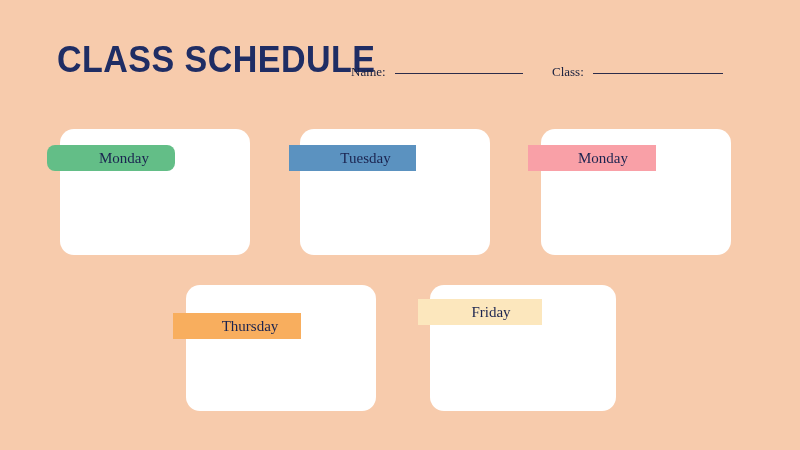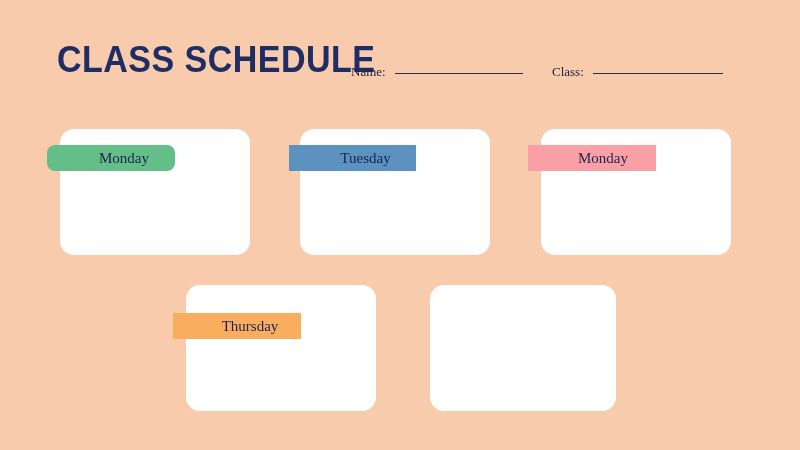--- a/index.html
+++ b/index.html
@@ -127,14 +127,17 @@
   <div class="day-banner" id="banner-wednesday" style="background: rgb(249, 160, 167);">
     <span>Monday</span>
   </div>
 
   <div class="day-card" id="card-thursday" style="background: rgb(255, 255, 255);"></div>
   <div class="day-banner" id="banner-thursday" style="background: rgb(248, 174, 94);">
     <span>Thursday</span>
   </div>
 
   <div class="day-card" id="card-friday" style="background: rgb(255, 255, 255);"></div>
+  <div class="day-banner" id="banner-friday" style="background: rgb(252, 231, 189);">
+    <span>Friday</span>
+  </div>
 
 </div>
 
 </body></html>

